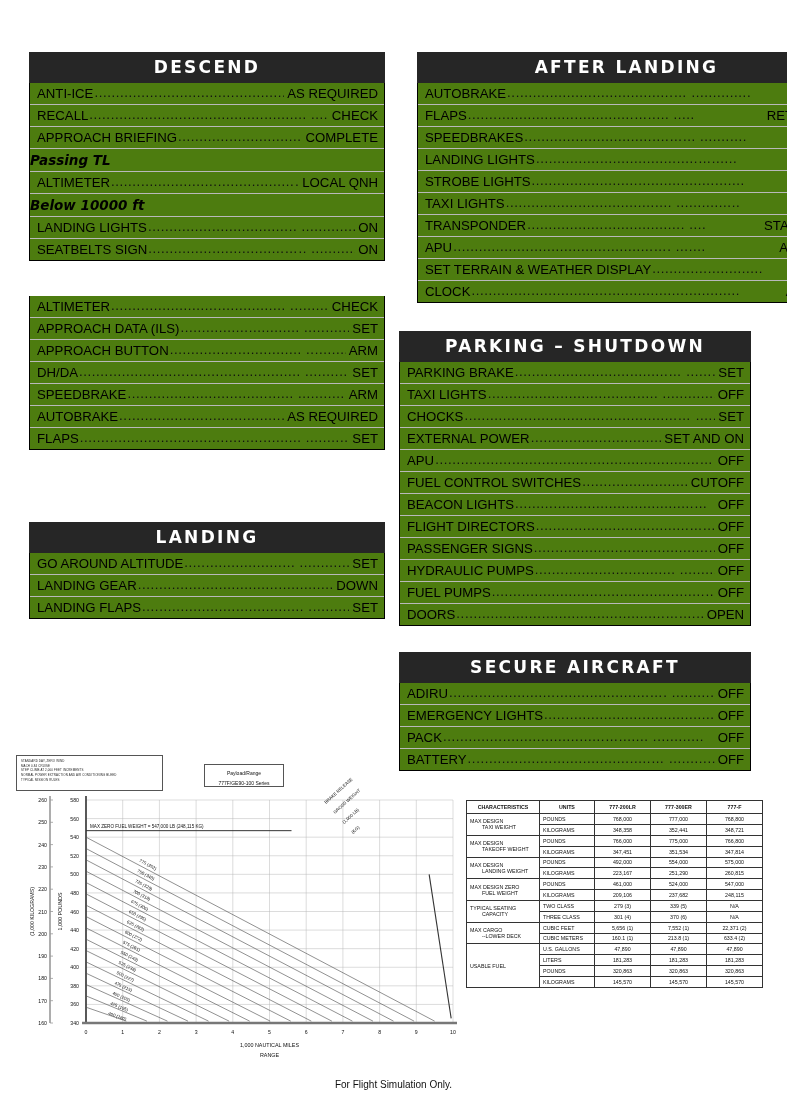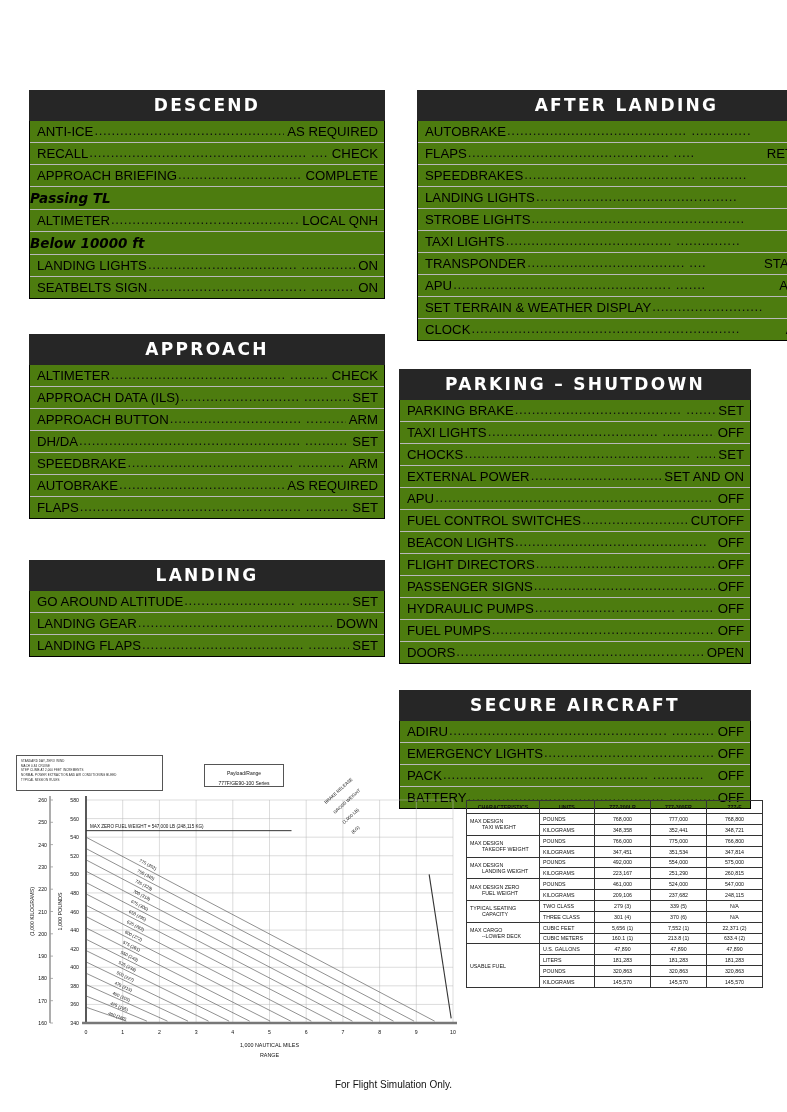--- a/index.html
+++ b/index.html
@@ -13,21 +13,20 @@
     position: relative;
     font-family: "Liberation Sans", sans-serif;
     color: #000;
     overflow: hidden;
   }
 
   
   .checklist {
     position: absolute;
     box-sizing: border-box;
-    margin-top: 38px;
   }
   .cl-header {
     background: #262626;
     color: #ffffff;
     text-align: center;
     font-weight: bold;
     font-size: 17px;
     letter-spacing: 2.3px;
     padding: 5px 0 6px 0;
     font-family: "DejaVu Sans", sans-serif;
@@ -176,21 +175,20 @@
           <span class="cl-val">ON</span>
         </div>
         <div class="cl-row">
           <span class="cl-item">SEATBELTS SIGN</span>
           <span class="cl-dots">................................….. ............</span>
           <span class="cl-val">ON</span>
         </div>
       </div>
     </div>
     <div class="checklist" style="left: 29px; top: 296px; width: 356px;">
-      <div class="cl-header">APPROACH</div>
       <div class="cl-body">
         <div class="cl-row">
           <span class="cl-item">ALTIMETER</span>
           <span class="cl-dots">......................................... .........</span>
           <span class="cl-val">CHECK</span>
         </div>
         <div class="cl-row">
           <span class="cl-item">APPROACH DATA (ILS)</span>
           <span class="cl-dots">............................ ............</span>
           <span class="cl-val">SET</span>

